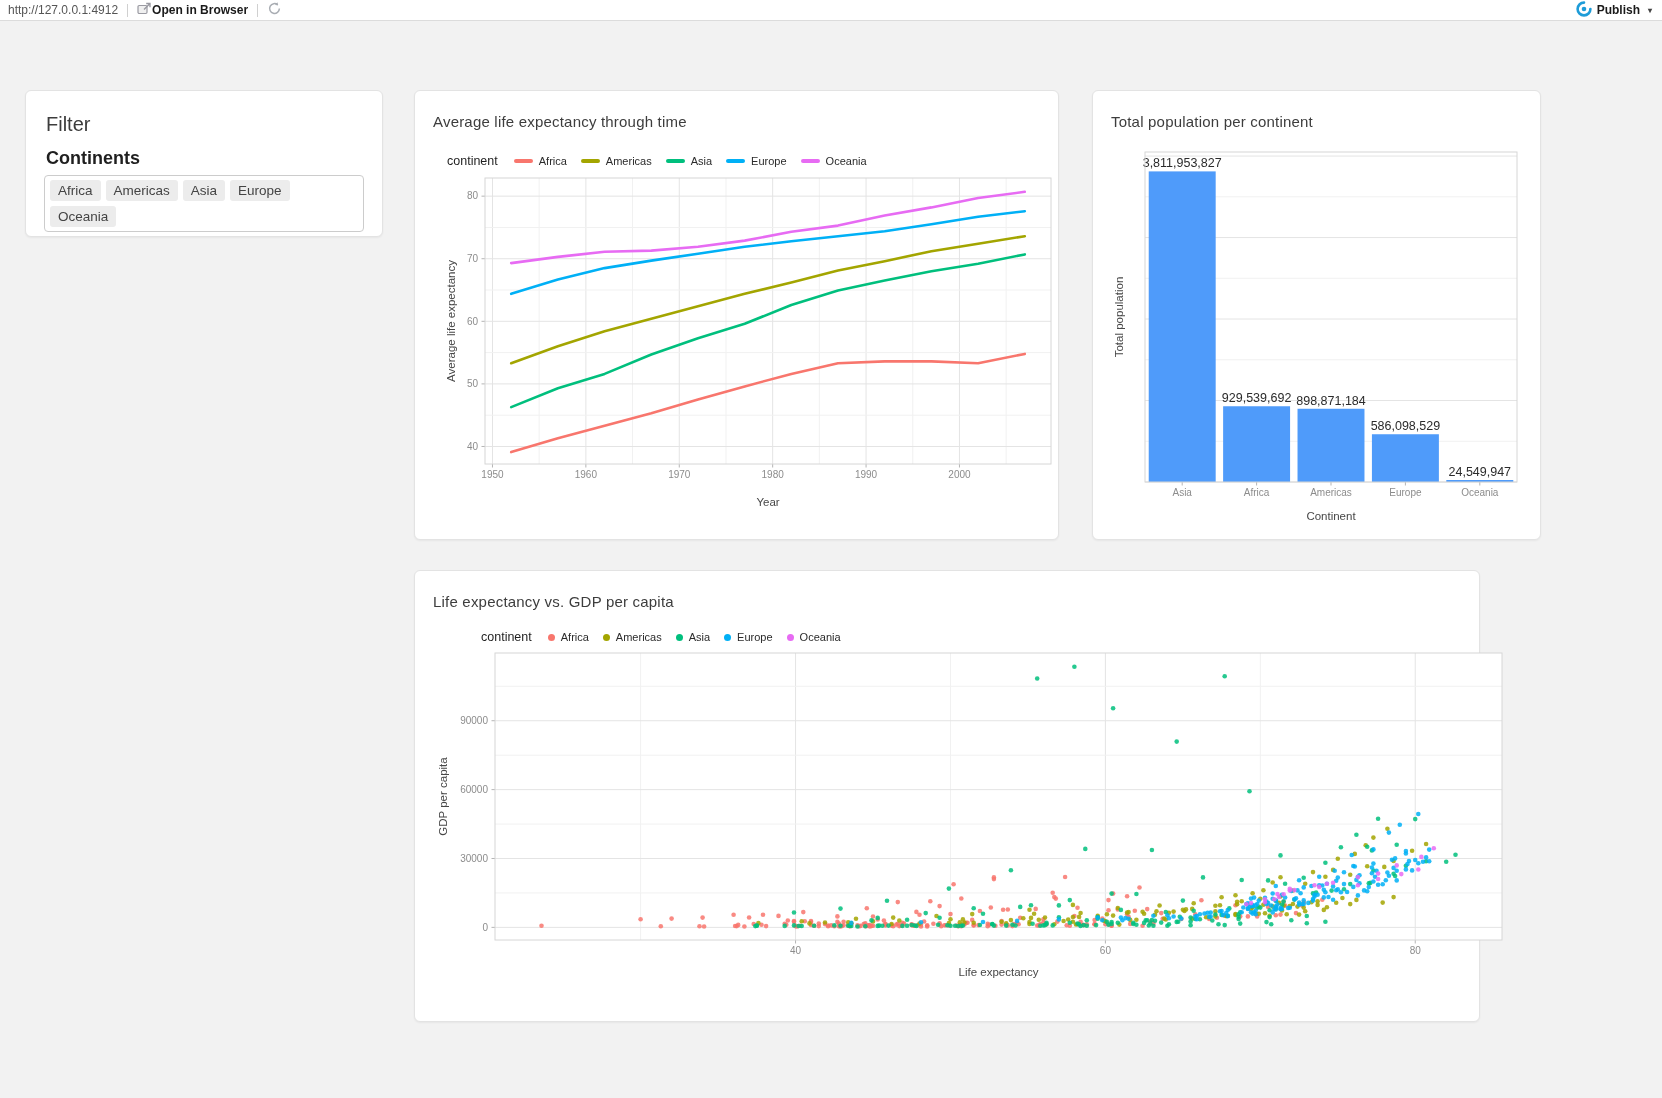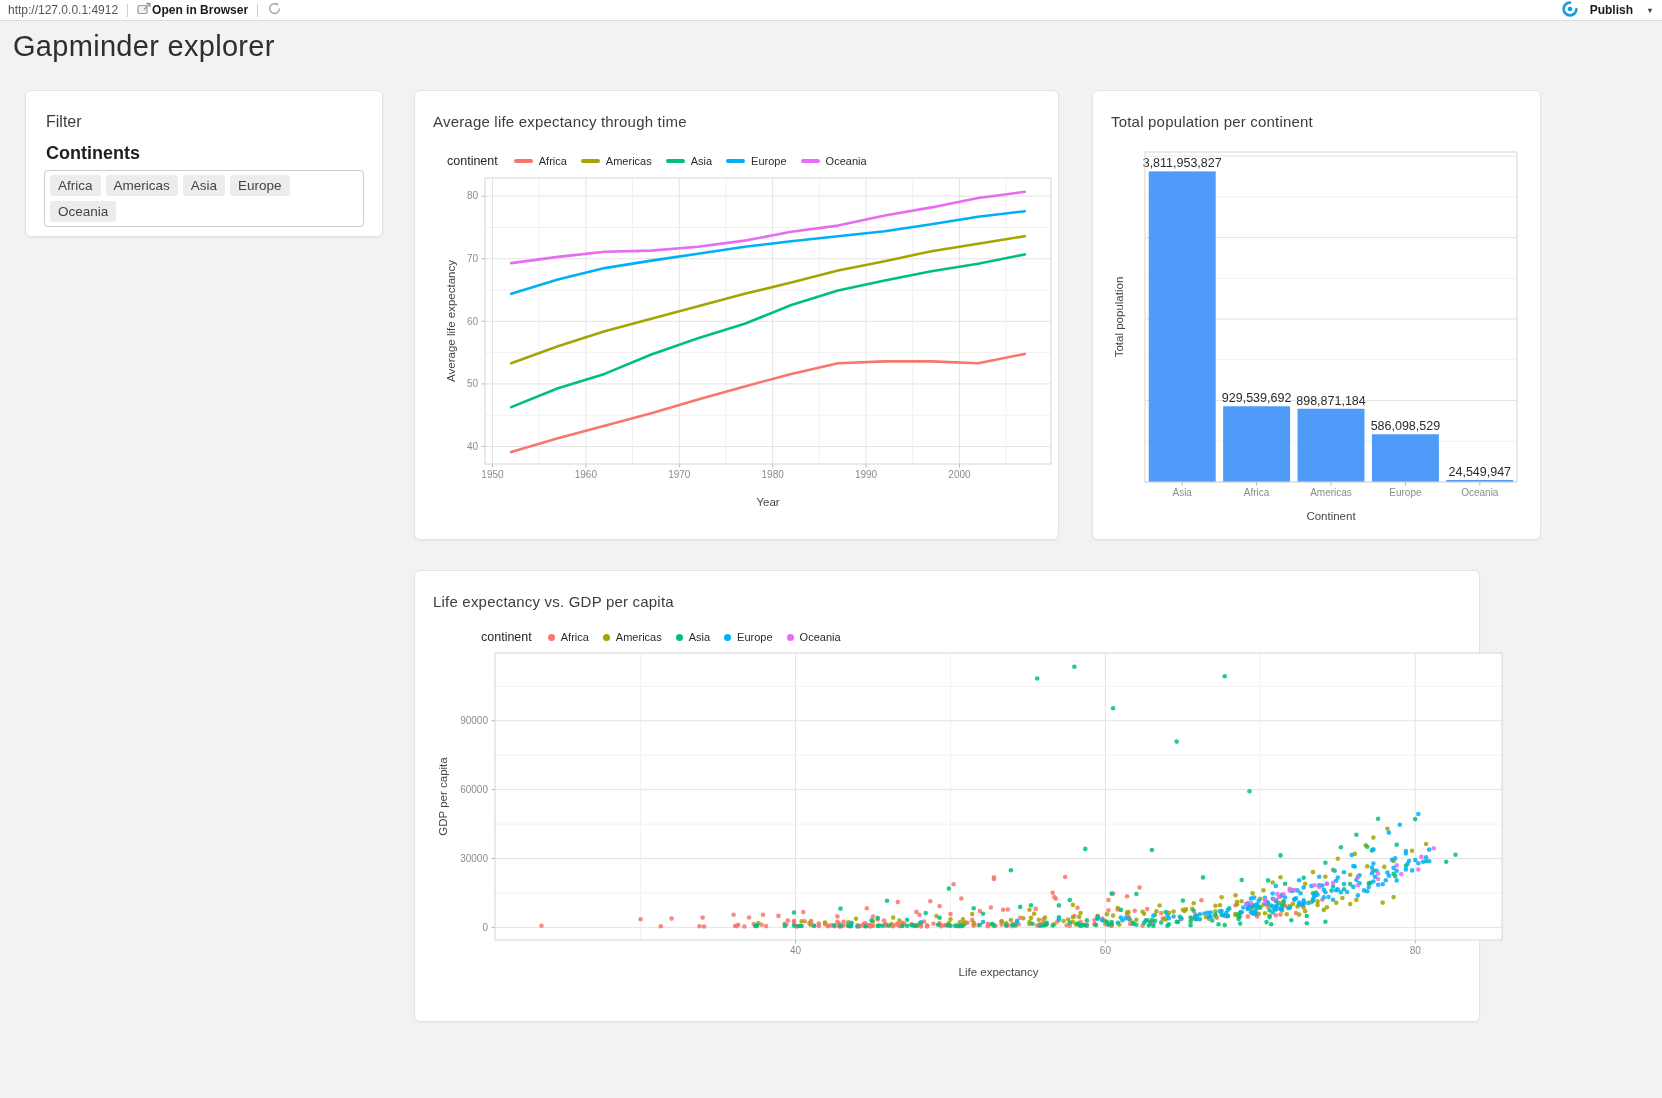--- a/index.html
+++ b/index.html
@@ -3,29 +3,29 @@
 <meta charset="utf-8">
 <style>
   html,body{margin:0;padding:0;background:#f2f2f2;font-family:"Liberation Sans",sans-serif;}
   .page{position:relative;width:1662px;height:1098px;overflow:hidden;background:#f2f2f2;}
   .topbar{position:absolute;left:0;top:0;width:100%;height:21px;background:#ffffff;border-bottom:1px solid #dcdcdc;display:flex;align-items:center;font-size:12px;color:#333;box-sizing:border-box;padding:0 8px;}
   .topbar .url{color:#555;}
   .tb-sep{width:1px;height:13px;background:#d0d0d0;margin:0 9px;}
   .tb-btn{display:flex;align-items:center;background:none;border:none;font:600 12px "Liberation Sans",sans-serif;color:#1a1a1a;cursor:pointer;padding:0;}
   .tb-iconbtn{background:none;border:none;cursor:pointer;padding:0;display:flex;align-items:center;}
   .tb-spacer{flex:1;}
-  .publish-btn{display:flex;align-items:center;gap:12px;background:none;border:none;font:600 12px "Liberation Sans",sans-serif;color:#1a1a1a;cursor:pointer;padding:0 2px;}
+  .publish-btn{display:flex;align-items:center;gap:5px;background:none;border:none;font:600 12px "Liberation Sans",sans-serif;color:#1a1a1a;cursor:pointer;padding:0 2px;}
   .caret{font-size:8px;color:#444;margin-left:3px;}
   h1.page-title{position:absolute;left:13px;top:30px;margin:0;font-size:29px;font-weight:400;color:#2e2e2e;letter-spacing:.3px;}
   .card{position:absolute;background:#fff;border:1px solid #e3e3e3;border-radius:6px;box-shadow:0 1px 2px rgba(0,0,0,.05);box-sizing:border-box;padding:12px 18px;}
   .card-filter{left:25px;top:90px;width:358px;height:147px;}
   .card-line{left:414px;top:90px;width:645px;height:450px;}
   .card-bar{left:1092px;top:90px;width:449px;height:450px;}
   .card-scatter{left:414px;top:570px;width:1066px;height:452px;}
-  .filter-heading{margin:10px 0 12px 2px;font-size:16px;font-weight:400;color:#3c3c3c;}
+  .filter-heading{margin:10px 0 12px 2px;font-size:20px;font-weight:400;color:#3c3c3c;}
   .field-label{display:block;font-size:18px;font-weight:700;color:#1f1f1f;margin:0 0 6px 2px;}
   .tags-input{display:flex;flex-wrap:wrap;gap:5px;align-items:center;border:1px solid #cccccc;border-radius:4px;background:#fff;padding:4px 5px;min-height:26px;cursor:text;}
   .chip{background:#ececec;border-radius:3px;padding:2px 8px;font-size:13.5px;color:#444;line-height:17px;cursor:pointer;}
   .card-title{margin:10px 0 0 0;font-size:15px;font-weight:400;color:#3d3d3d;letter-spacing:.2px;}
   .legend-row{display:flex;align-items:center;gap:14px;font-size:11px;color:#2b2b2b;}
   .legend-row .lg-title{font-size:12.5px;color:#1f1f1f;margin-right:2px;}
   .lg-item{display:flex;align-items:center;gap:6px;}
   .lg-line{width:19px;height:4px;border-radius:2px;display:inline-block;}
   .lg-dot{width:7px;height:7px;border-radius:50%;display:inline-block;}
   .legend-line{margin:24px 0 2px 14px;}
@@ -71,21 +71,20 @@
         <svg width="16" height="16" viewBox="0 0 16 16">
             <path d="M8 1.6 a6.4 6.4 0 1 0 6.4 6.4" fill="none" stroke="#1e9cd8" stroke-width="2.6" stroke-linecap="round"></path>
             <circle cx="8" cy="8" r="2.3" fill="#1e9cd8"></circle>
           </svg>
       </span>
       <span>Publish</span>
       <span class="caret">▾</span>
     </button>
   </div>
 
-  <h1 class="page-title">Gapminder explorer</h1>
 
   <section class="card card-filter">
     <h2 class="filter-heading">Filter</h2>
     <label class="field-label">Continents</label>
     <div class="tags-input" id="chips">
         <span class="chip">Africa</span>
         <span class="chip">Americas</span>
         <span class="chip">Asia</span>
         <span class="chip">Europe</span>
         <span class="chip">Oceania</span>

